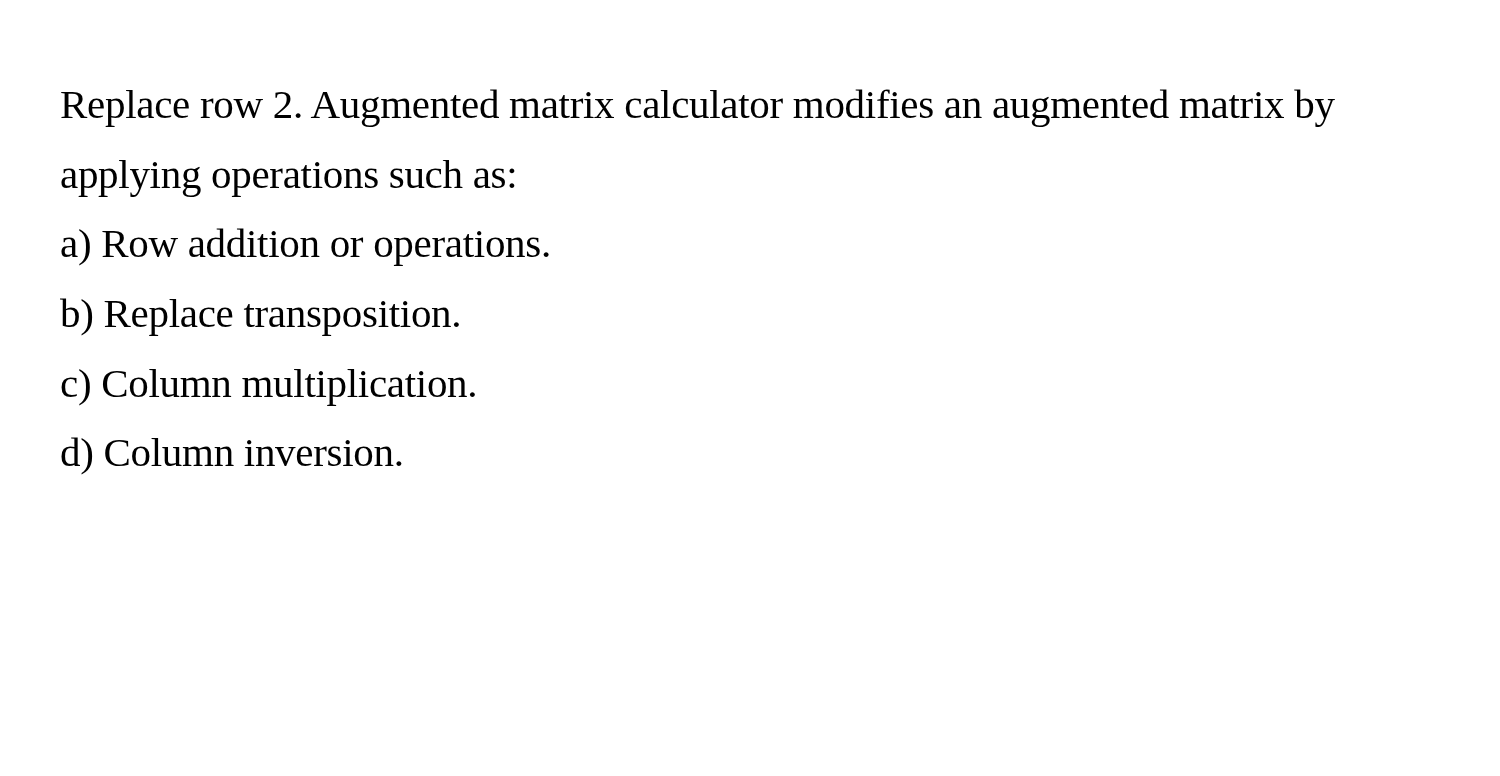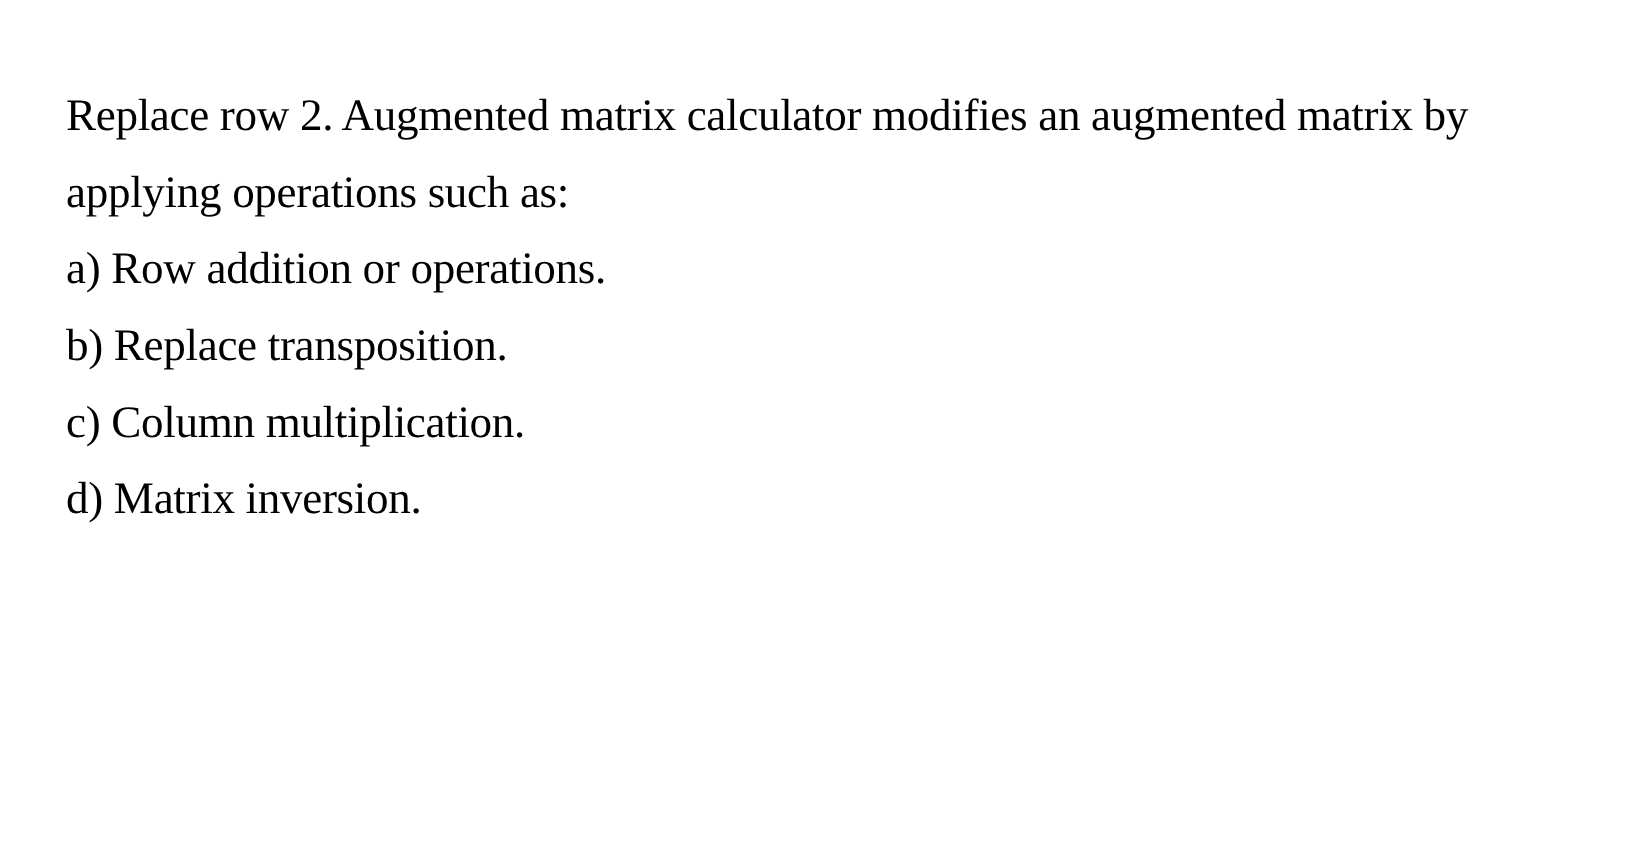--- a/index.html
+++ b/index.html
@@ -41,14 +41,14 @@
   <span>Replace transposition.</span>
 </div>
 
 <div class="option">
   <span>c)</span>
   <span>Column multiplication.</span>
 </div>
 
 <div class="option">
   <span>d)</span>
-  <span>Matrix inversion.</span>
+  <span>Column inversion.</span>
 </div>
 
 </body></html>

